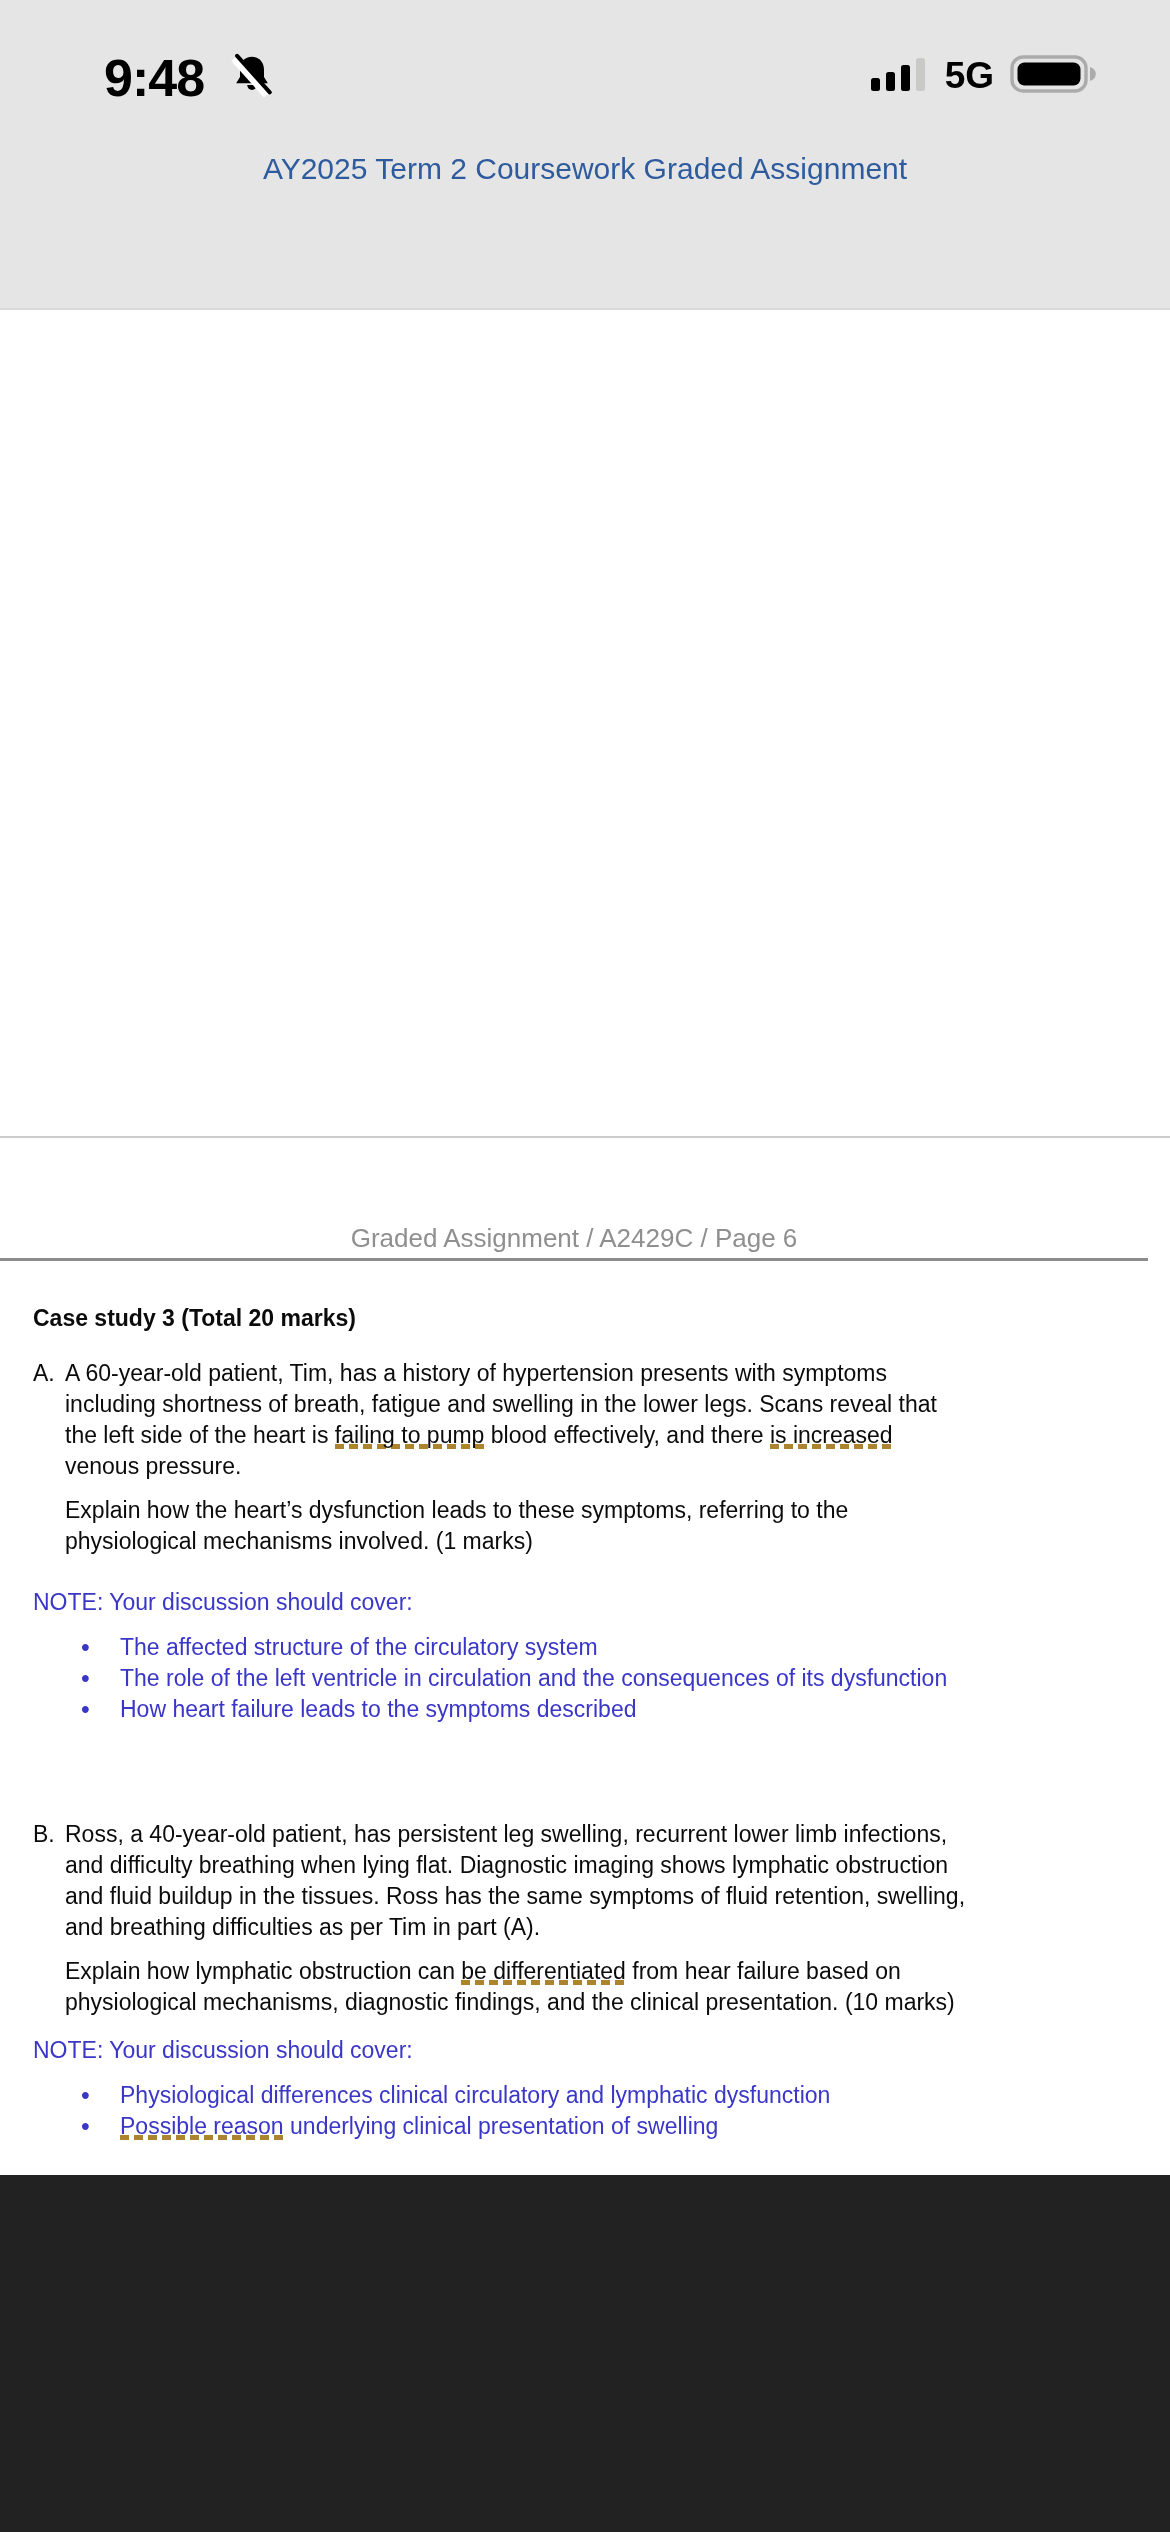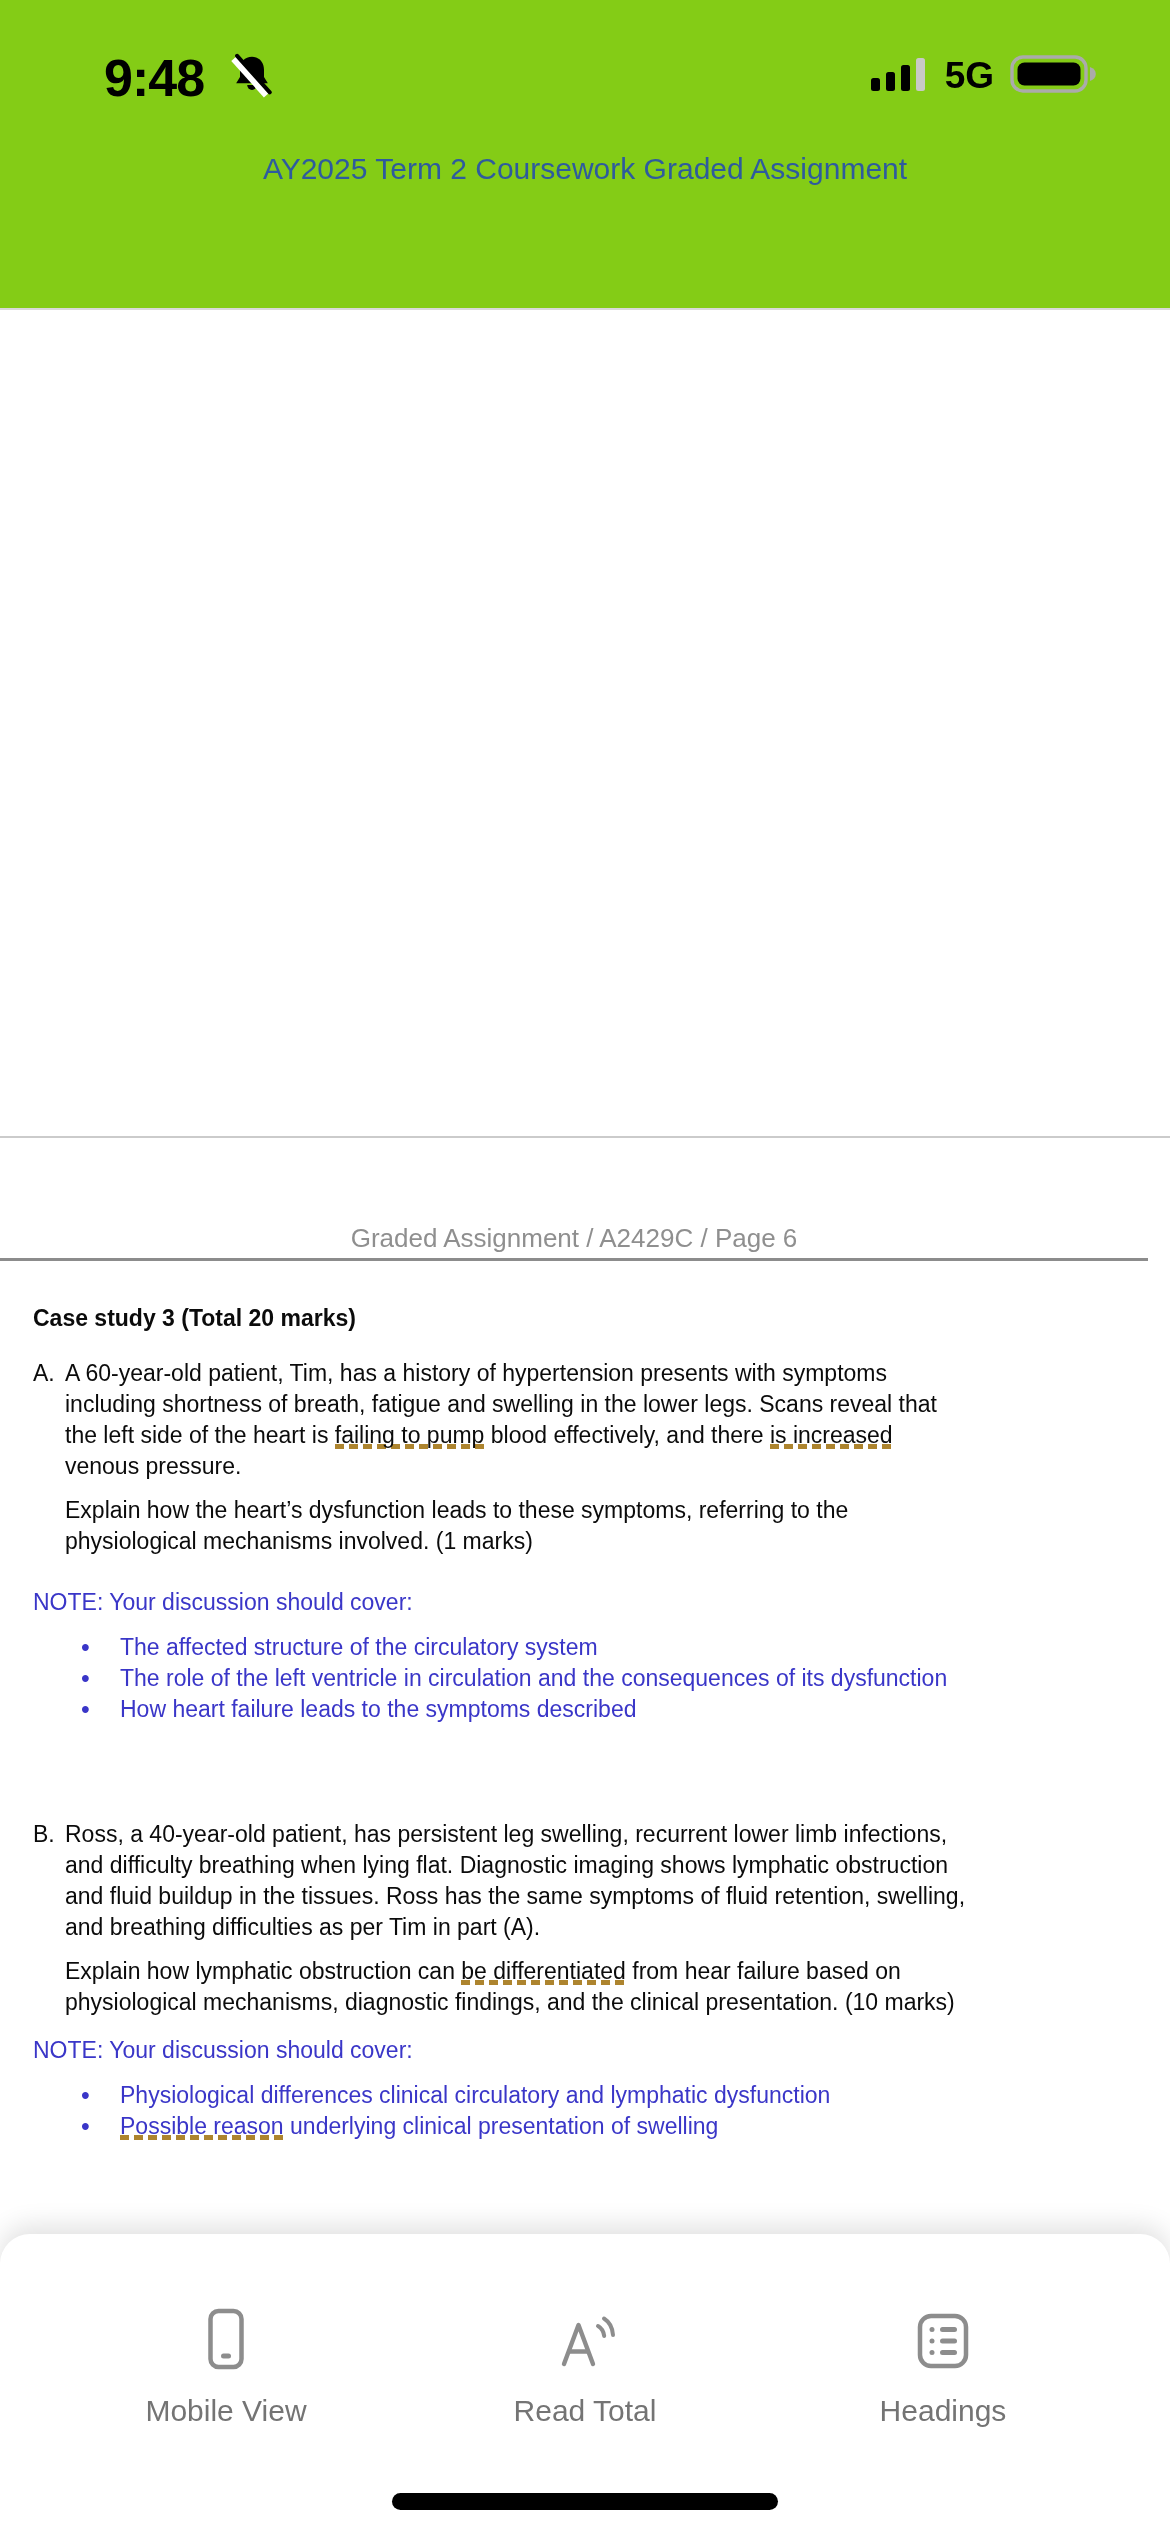--- a/index.html
+++ b/index.html
@@ -1,18 +1,18 @@
 <!DOCTYPE html>
 <html><head>
 <meta charset="utf-8">
 <style>
   html,body{margin:0;padding:0;background:#222;}
   .screen{
-    position:relative;width:1170px;height:2532px;margin:0 auto;
-    background:#84cc16;overflow:hidden;
+    position:relative;width:1170px;height:2175px;margin:0 auto;
+    background:#e5e5e5;overflow:hidden;
     font-family:"Liberation Sans","DejaVu Sans",sans-serif;
     -webkit-font-smoothing:antialiased;
   }
   
   .status-bar{position:absolute;top:0;left:0;right:0;height:120px;}
   .sb-time{position:absolute;left:104px;top:48px;font-size:52px;font-weight:700;color:#000;letter-spacing:-1px;}
   .sb-bell{position:absolute;left:228px;top:52px;}
   .sb-right{position:absolute;right:72px;top:54px;display:flex;align-items:center;gap:16px;}
   .sb-net{font-size:37px;font-weight:600;color:#000;}
   

